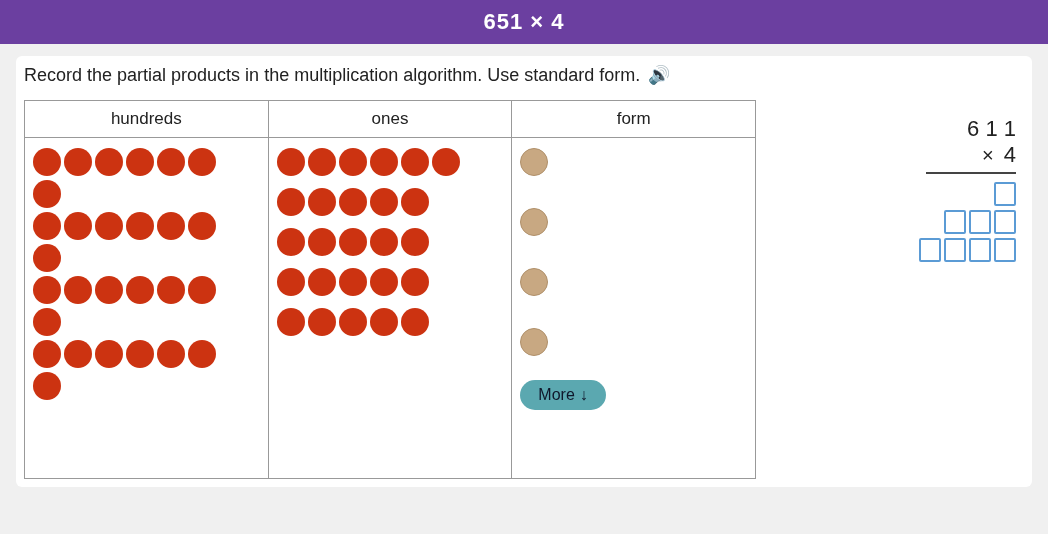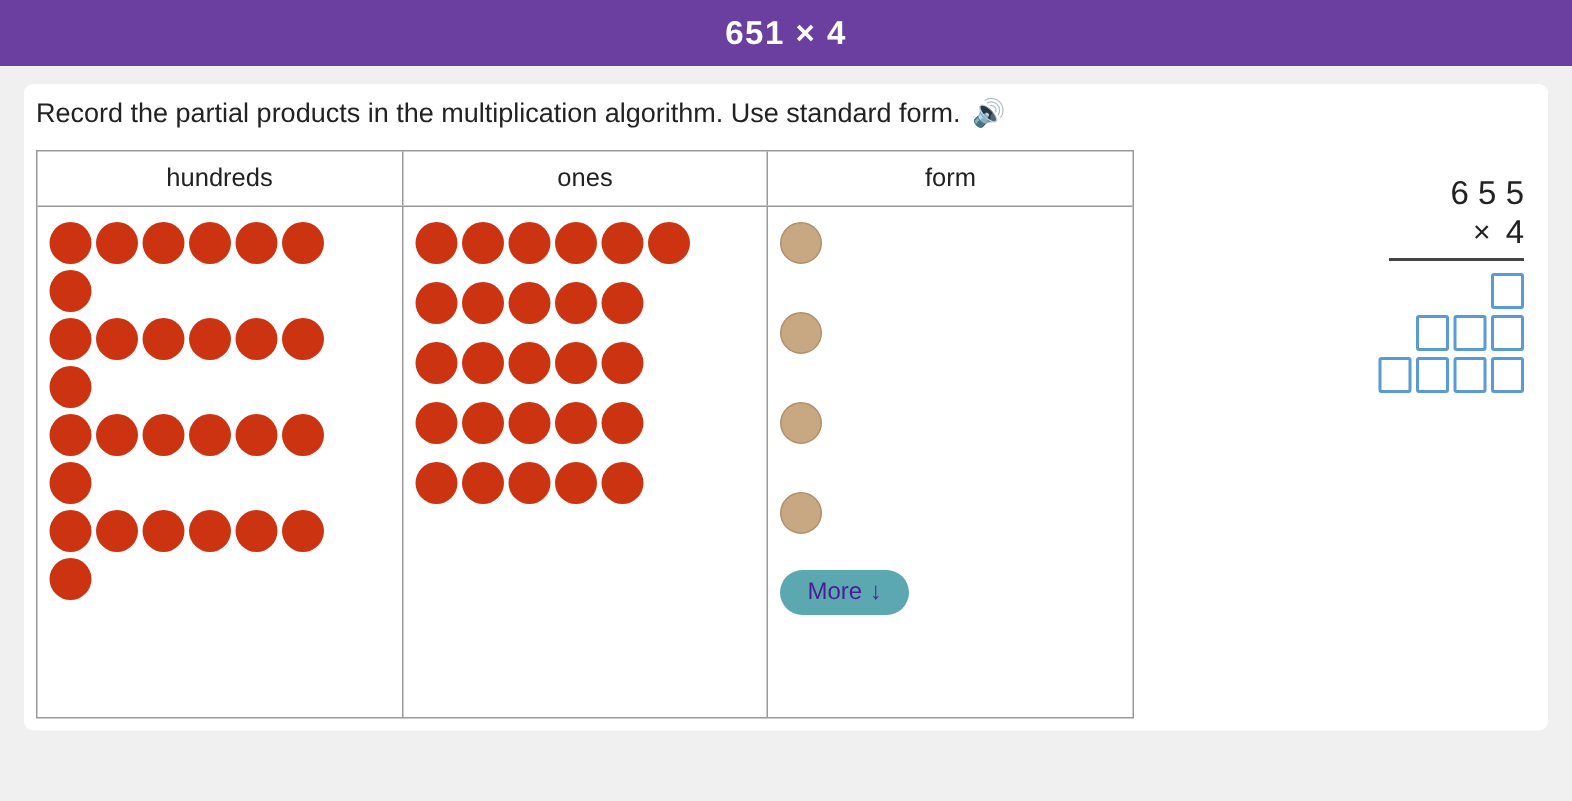--- a/index.html
+++ b/index.html
@@ -114,21 +114,21 @@
     }
     .dot-red { background: #cc3311; }
     .dot-tan { background: #c8a882; border: 1px solid #b0906a; }
 
     
     .more-btn {
       display: inline-flex;
       align-items: center;
       gap: 5px;
       background: #5ba8b0;
-      color: #4c1d95;
+      color: #0f172a;
       border: none;
       border-radius: 20px;
       padding: 6px 18px;
       font-size: 16px;
       cursor: pointer;
       margin-top: 8px;
     }
 
     
     .mult-box {
@@ -330,21 +330,21 @@
             </button>
           </div>
         </div>
 
       </div>
     </div>
 
     <div class="mult-box">
       <div class="mult-numbers">
         <div class="mult-top-row">
-          <span>6 5 5</span>
+          <span>6 1 1</span>
         </div>
         <div class="mult-top-row">
           <span class="mult-x">×</span>
           <span>4</span>
         </div>
       </div>
       <div class="mult-line"></div>
 
       <div class="answer-rows">
         <div class="answer-row">

